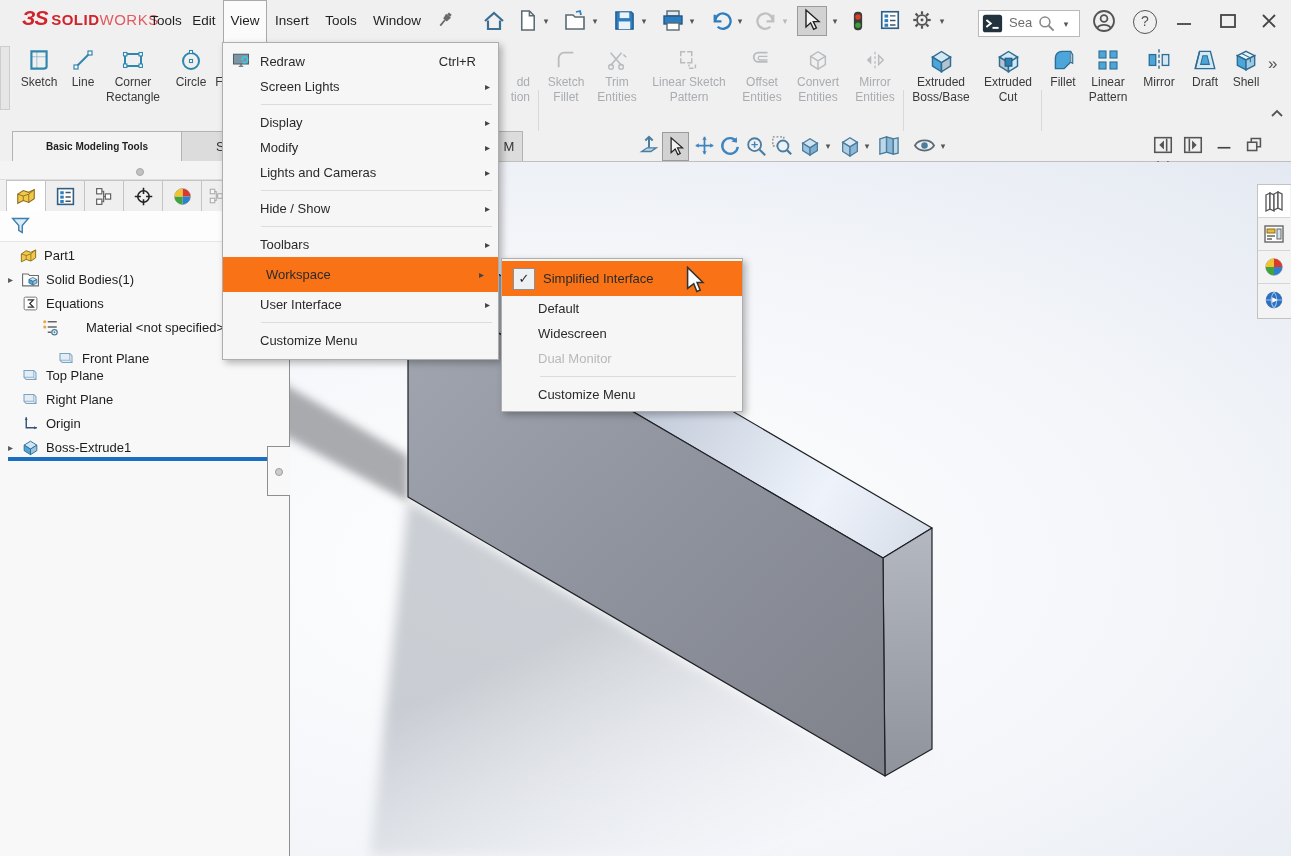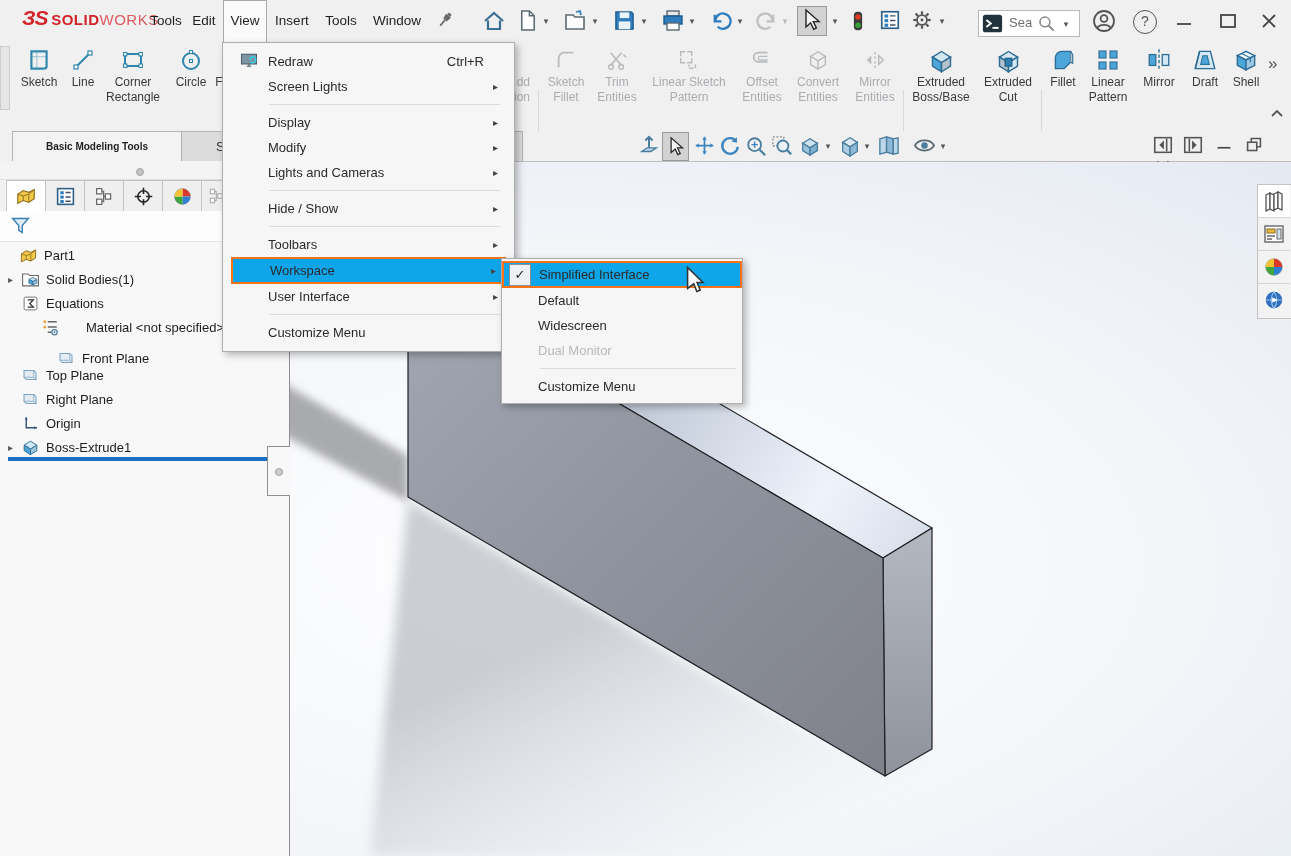--- a/index.html
+++ b/index.html
@@ -56,25 +56,25 @@
   #panelhandle .dot{position:absolute;left:7px;top:21px;width:6px;height:6px;border-radius:50%;background:#cdcdcd;border:1px solid #9d9d9d;}
   
   #viewport{left:290px;top:162px;width:1001px;height:694px;
      background:radial-gradient(130% 95% at 28% 58%, #ffffff 0%, #f3f5f9 48%, #dde3ee 100%);}
   
   #taskpane{left:1257px;top:184px;width:34px;height:133px;background:#f3f3f3;border:1px solid #c2c2c2;}
   .kbtn{position:absolute;left:0;width:32px;height:32px;border-bottom:1px solid #d5d5d5;display:flex;align-items:center;justify-content:center;background:#f3f3f3;}
   .kbtn.active{background:#ffffff;}
   
   .menu{position:absolute;background:#f6f6f6;border:1px solid #aeaeae;box-shadow:3px 3px 7px rgba(0,0,0,.28);
-        padding:6px 8px;z-index:40;}
+        padding:6px 0;z-index:40;}
   .mi{position:relative;height:25px;line-height:25px;padding-left:37px;color:#2a2a2a;font-size:13px;cursor:default;white-space:nowrap;}
   .mi .sc{position:absolute;right:22px;}
   .mi .sub{position:absolute;right:8px;font-size:10px;color:#444;}
-  .mi.hover{border:2px solid #f97316;background:#0ea5e9;line-height:23px;height:23px;}
+  .mi.hover{border:6px solid #f97316;background:#f97316;line-height:23px;height:23px;}
   .mi.dis{color:#b9b9b9;}
   .msep{height:1px;background:#dcdcdc;margin:5px 6px 5px 38px;}
   .checkbox{position:absolute;left:5px;top:1px;width:20px;height:20px;border:1px solid #8f8f8f;background:#eef1f4;
             text-align:center;line-height:20px;font-size:13px;color:#2a2a2a;}
   #viewmenu{left:222px;top:42px;width:275px;}
   #wsmenu{left:501px;top:258px;width:240px;padding:2px 0 4px 0;z-index:41;}
   #cursor{left:686px;top:266px;z-index:60;}
 </style>
 </head>
 <body>

